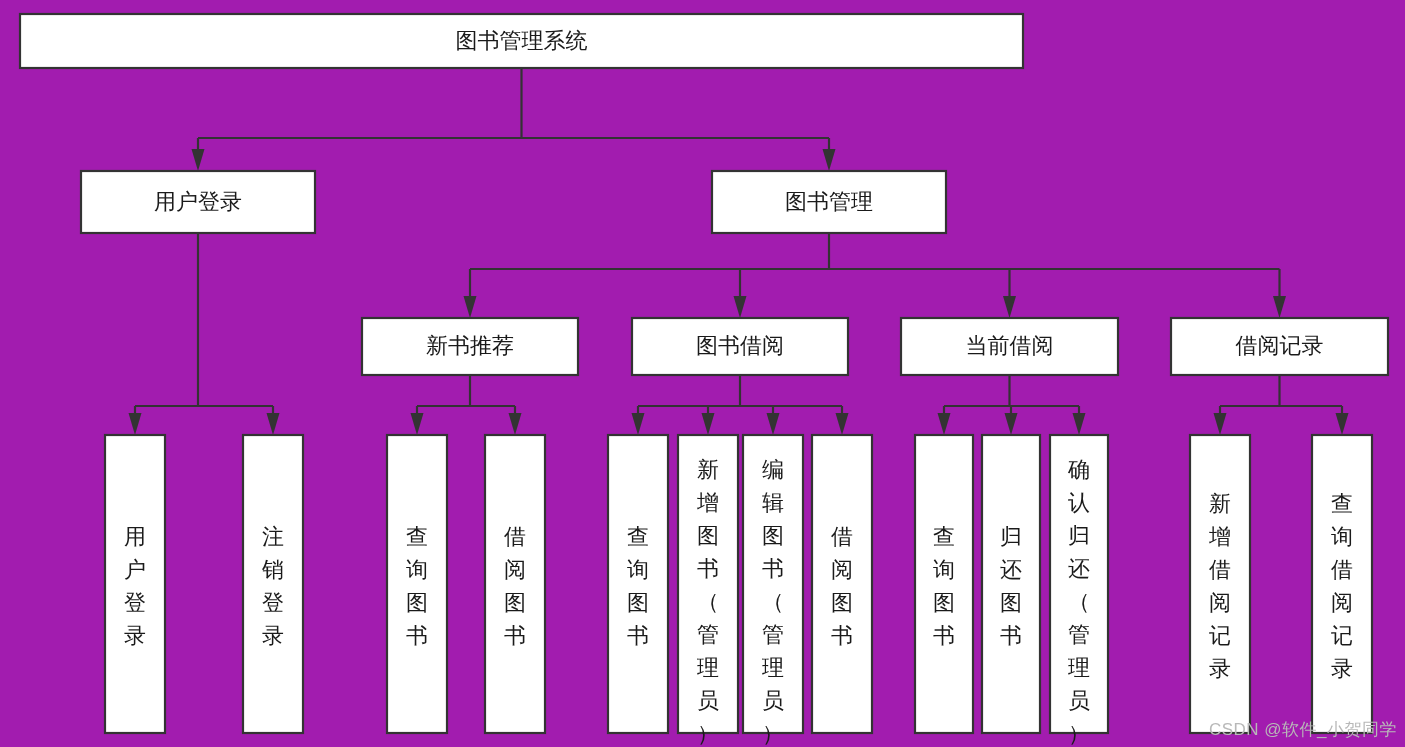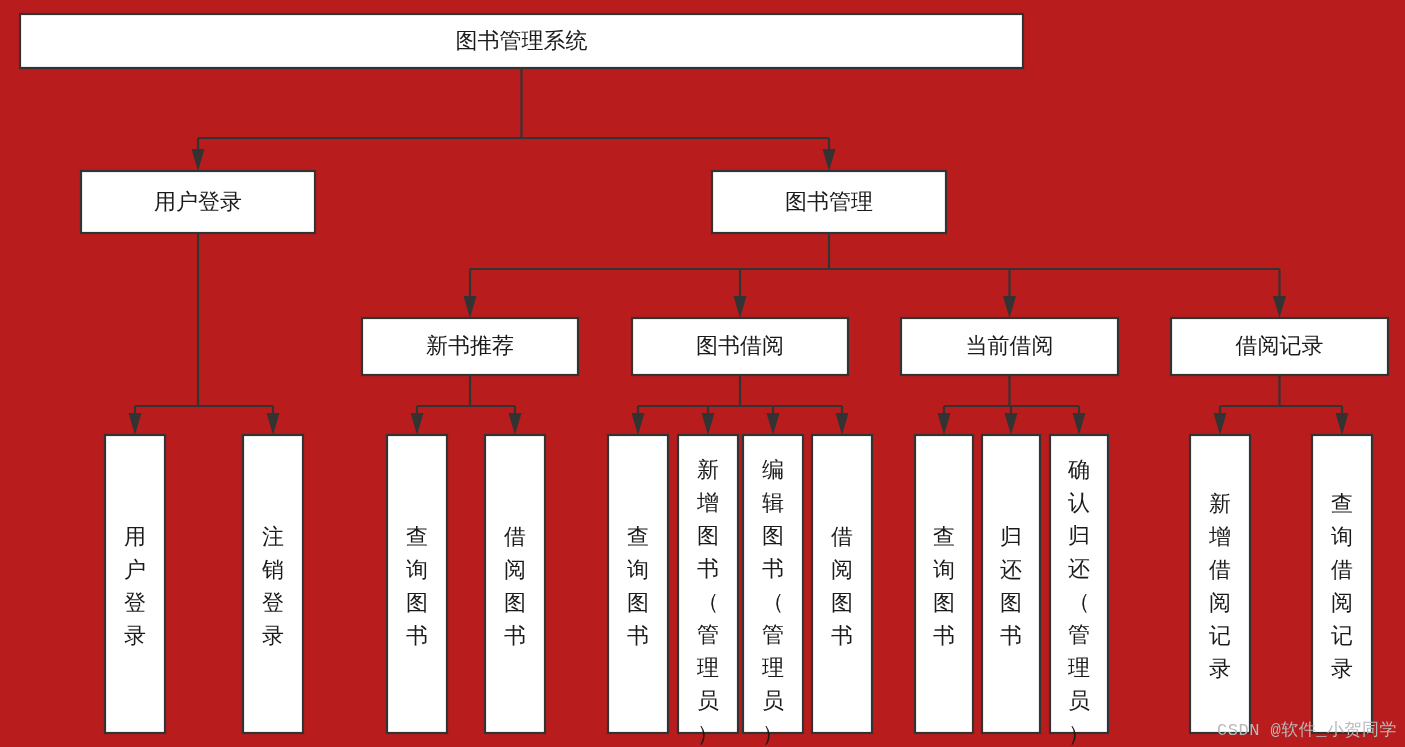--- a/index.html
+++ b/index.html
@@ -10,21 +10,21 @@
   body {
     width: 1405px;
     height: 747px;
     font-family: "Liberation Sans", "DejaVu Sans", sans-serif;
     overflow: hidden;
   }
   #diagram-root {
     position: relative;
     width: 1405px;
     height: 747px;
-    background: #b91c1c;
+    background: #a21caf;
     text-align: center;
   }
   svg.diagram-canvas {
     position: absolute;
     top: 0;
     left: 0;
     width: 1405px;
     height: 747px;
     display: block;
   }
@@ -53,21 +53,21 @@
   .node-label-v {
     font-family: "Liberation Sans", "DejaVu Sans", sans-serif;
     font-size: 22px;
     fill: #1a1a1a;
     text-anchor: middle;
   }
   .watermark {
     position: absolute;
     right: 8px;
     bottom: 6px;
-    font-family: Liberation Mono, monospace;
+    font-family: Liberation Sans, sans-serif;
     font-size: 17px;
     color: #b8b8b8;
     letter-spacing: 0.5px;
     white-space: nowrap;
     user-select: none;
   }
 </style>
 </head>
 <body>
 

